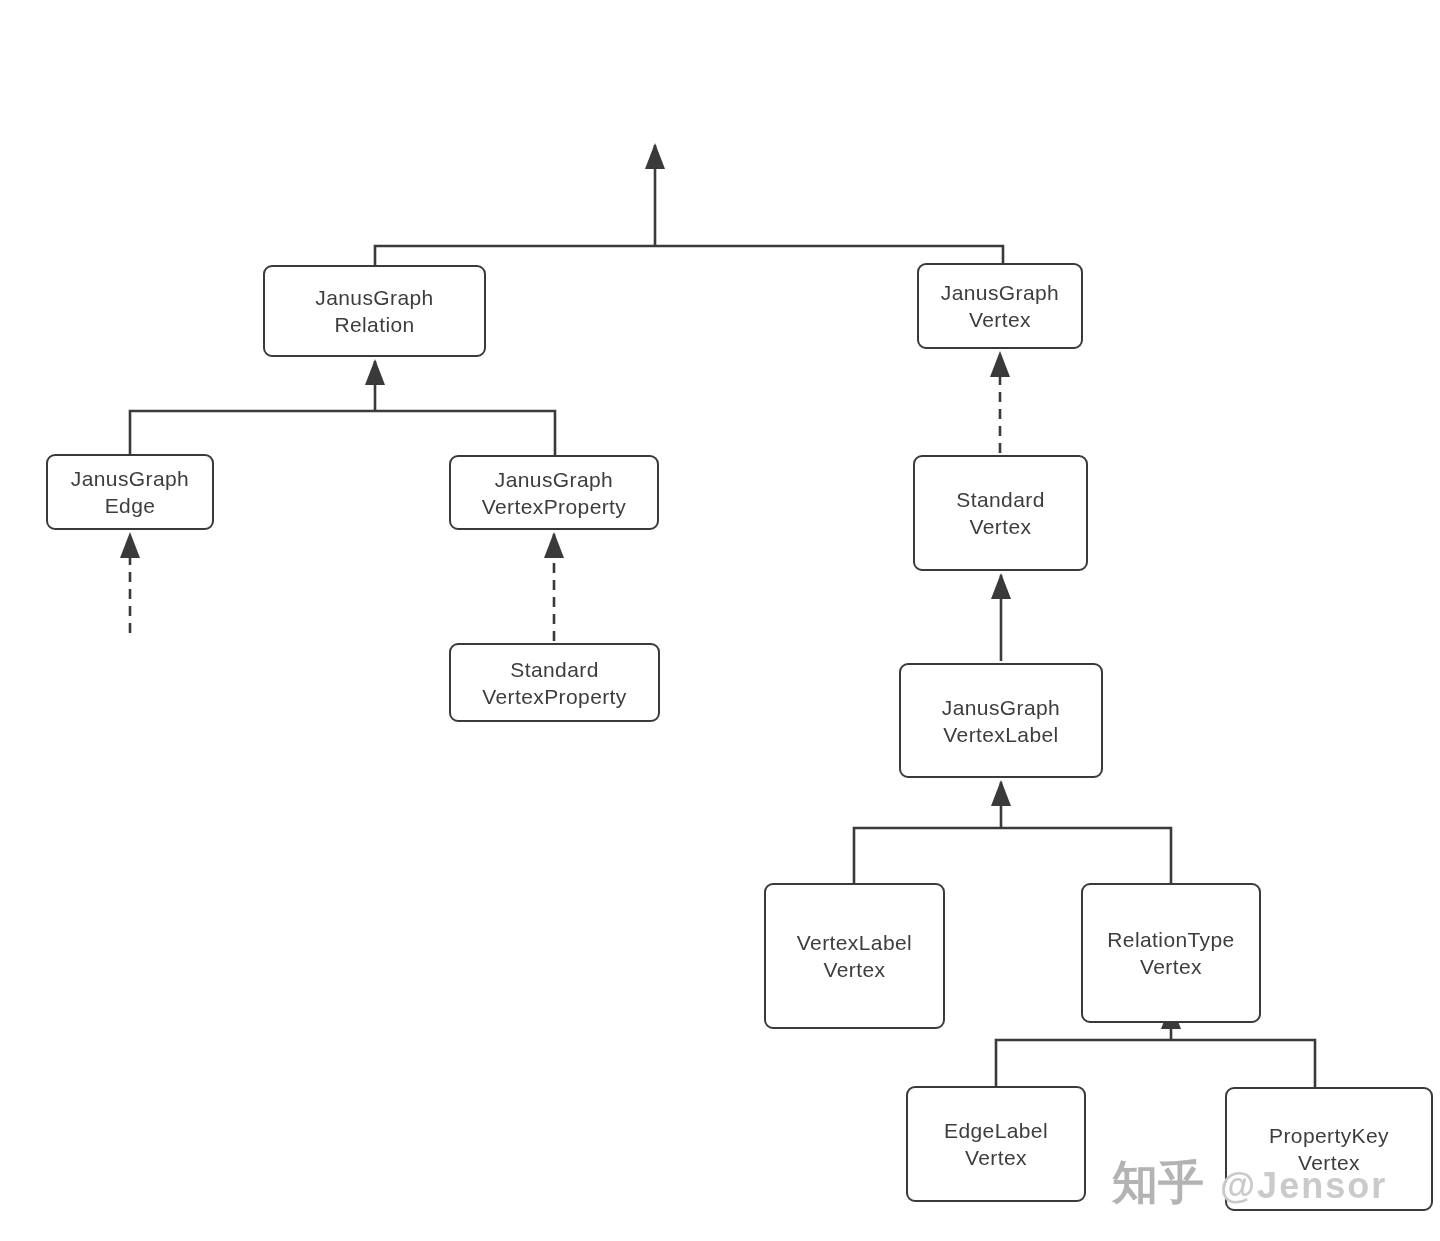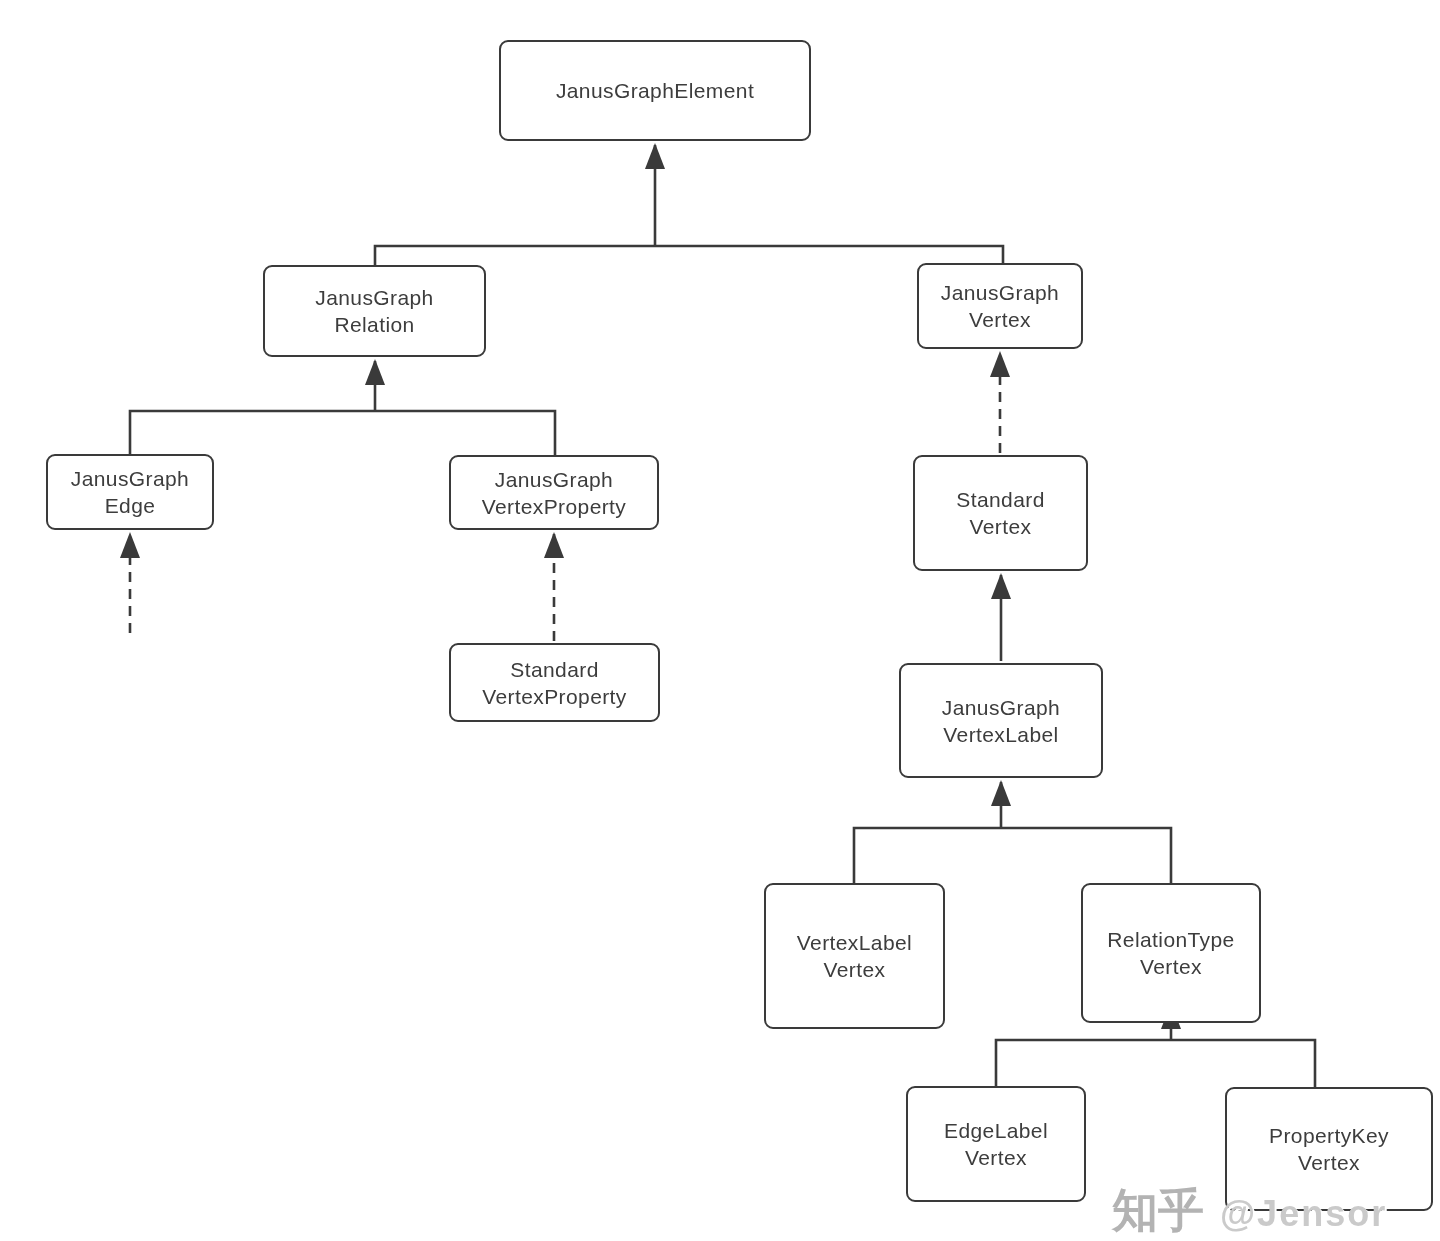--- a/index.html
+++ b/index.html
@@ -37,21 +37,20 @@
   }
   .watermark {
     position: absolute;
     left: 1112px;
     top: 1152px;
     z-index: 3;
     display: flex;
     align-items: baseline;
     gap: 16px;
     white-space: nowrap;
-    margin-top: 28px;
   }
   .wm-site {
     font-size: 46px;
     font-weight: bold;
     color: #b3b3b3;
     text-shadow: 2px 2px 0 #ffffff;
   }
   .wm-user {
     font-size: 36px;
     font-weight: 600;
@@ -84,23 +83,20 @@
 
     <line class="solid" x1="1001" y1="661" x2="1001" y2="575" marker-end="url(#arrow)"></line>
 
     <path class="solid" d="M 854 883 L 854 828 L 1171 828 L 1171 883"></path>
     <line class="solid" x1="1001" y1="828" x2="1001" y2="782" marker-end="url(#arrow)"></line>
 
     <path class="solid" d="M 996 1086 L 996 1040 L 1315 1040 L 1315 1087"></path>
     <line class="solid" x1="1171" y1="1040" x2="1171" y2="1005" marker-end="url(#arrow)"></line>
   </svg>
 
-  <div class="node" style="left:499px; top:40px; width:312px; height:101px;">
-    <span>JanusGraphElement</span>
-  </div>
 
   <div class="node" style="left:263px; top:265px; width:223px; height:92px;">
     <span>JanusGraph</span>
     <span>Relation</span>
   </div>
 
   <div class="node" style="left:917px; top:263px; width:166px; height:86px;">
     <span>JanusGraph</span>
     <span>Vertex</span>
   </div>

